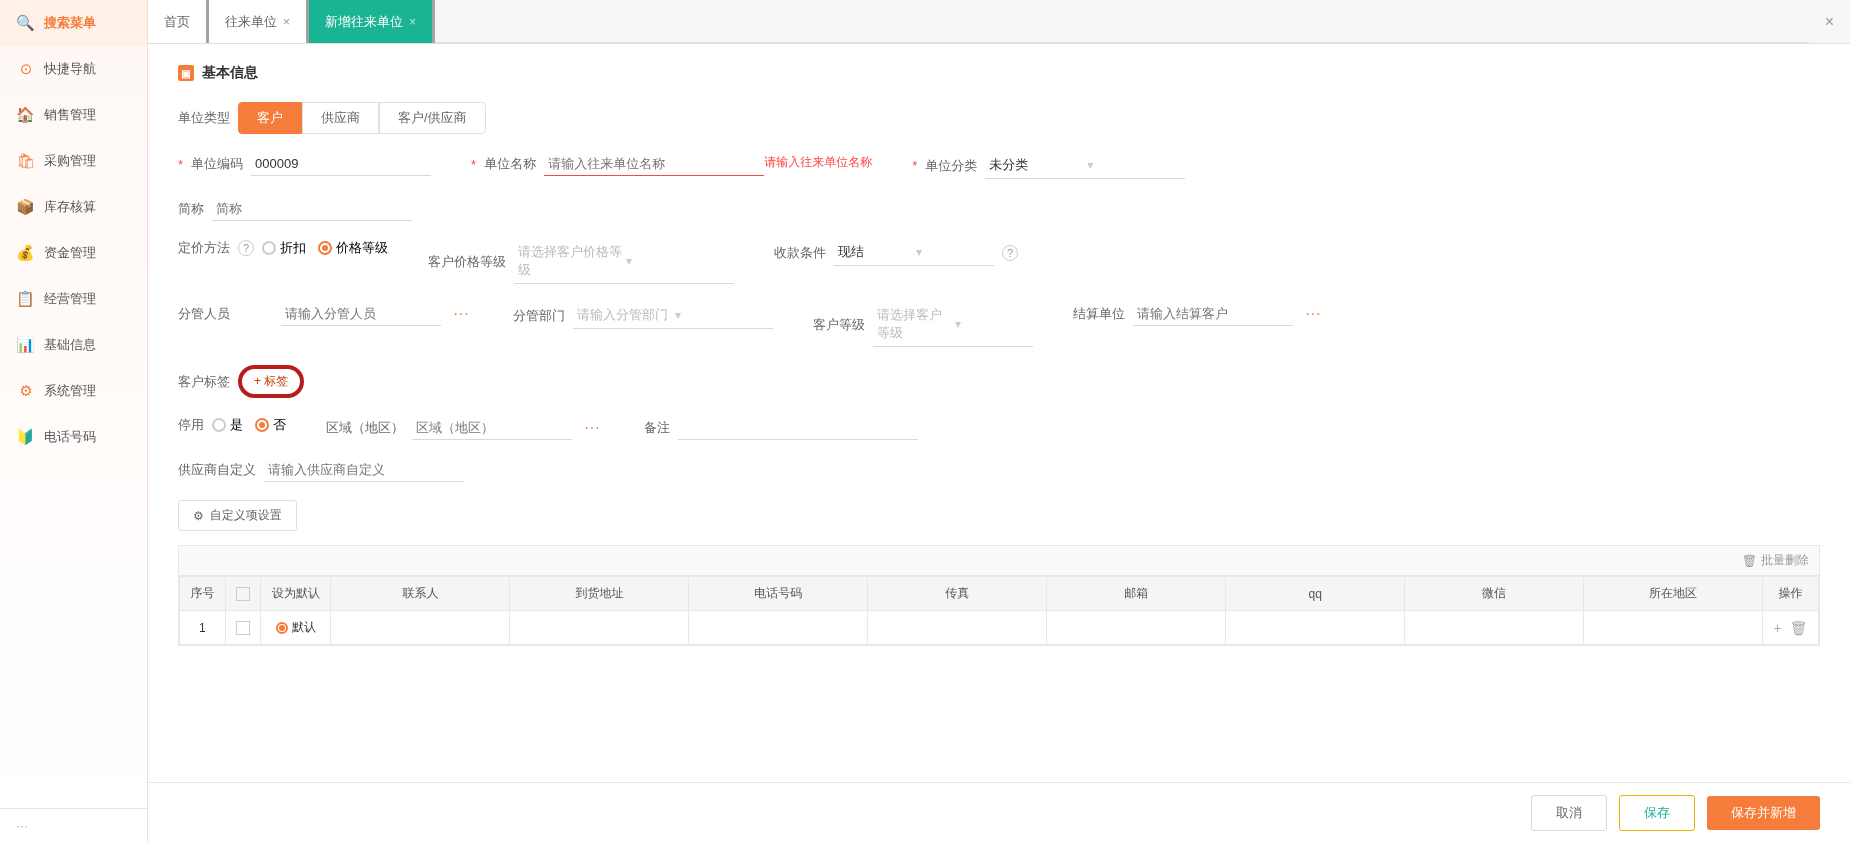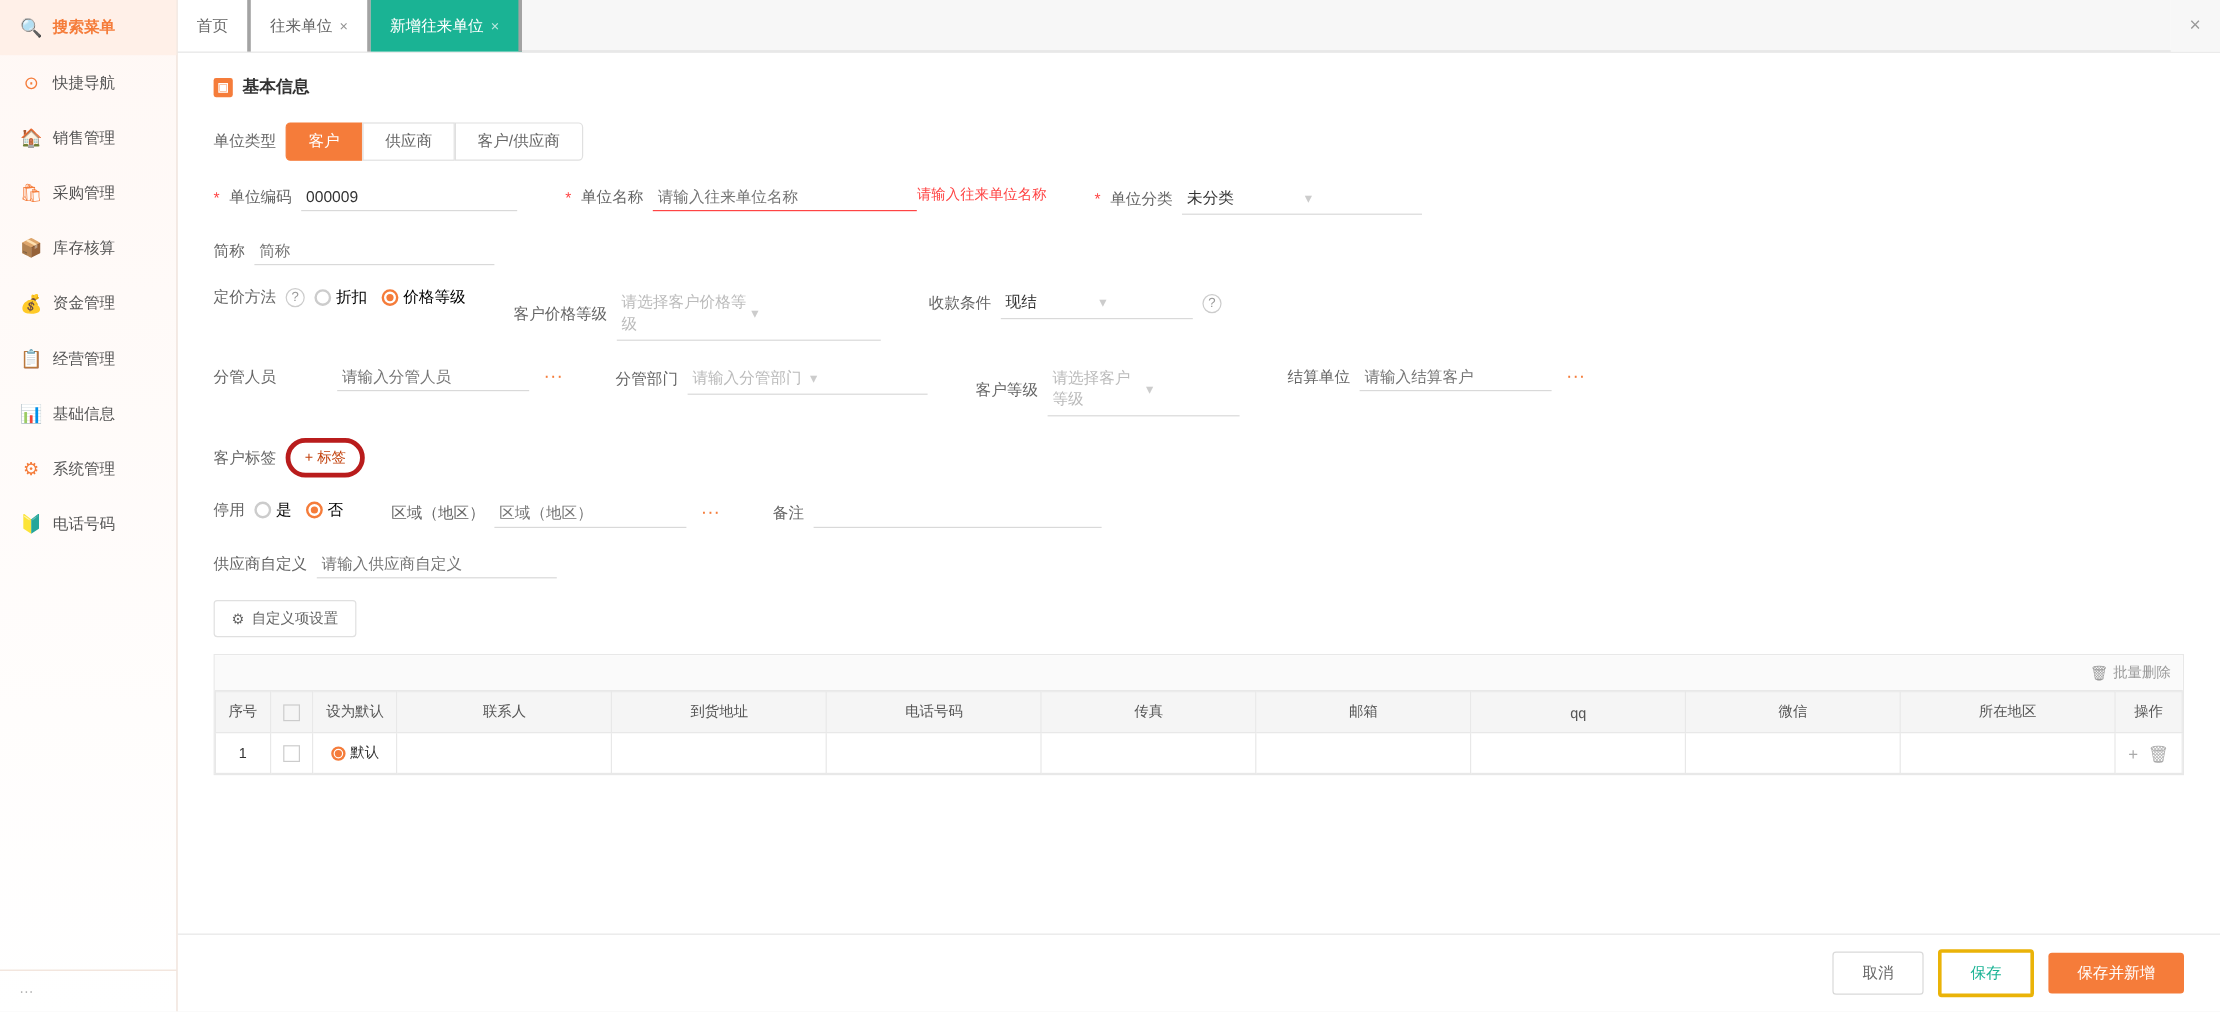--- a/index.html
+++ b/index.html
@@ -291,21 +291,21 @@
       padding: 8px 24px;
       border: 1px solid #d9d9d9;
       background: #fff;
       color: #666;
       cursor: pointer;
       border-radius: 3px;
       font-size: 13px;
     }
     .btn-save {
       padding: 8px 24px;
-      border: 3px solid #eab308;
+      border: 1px solid #eab308;
       background: #fff;
       color: #1ab394;
       cursor: pointer;
       border-radius: 3px;
       font-size: 13px;
     }
     .btn-save-new {
       padding: 8px 24px;
       border: none;
       background: #f57c3a;

